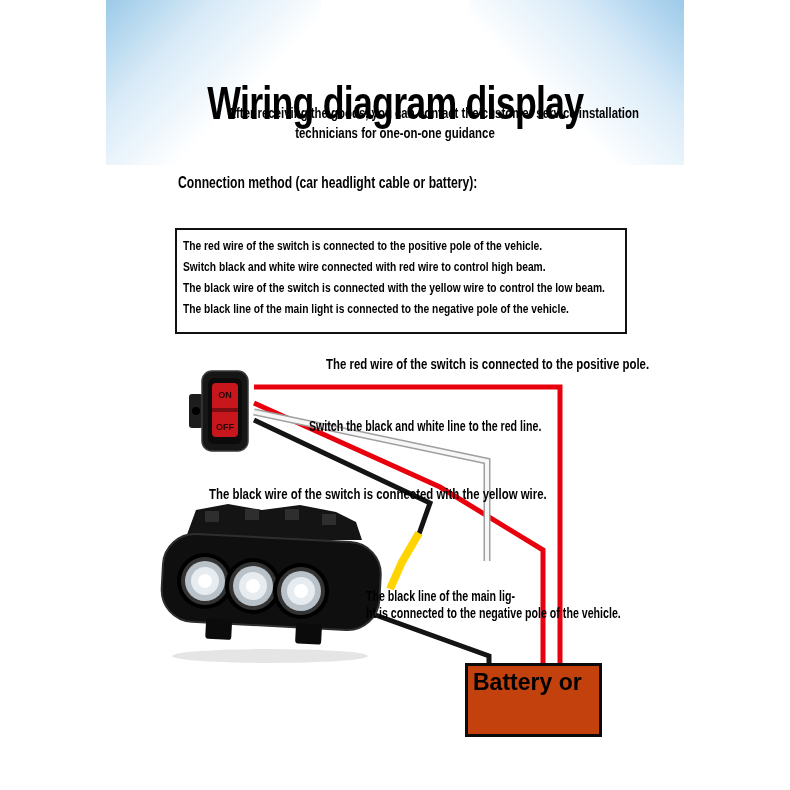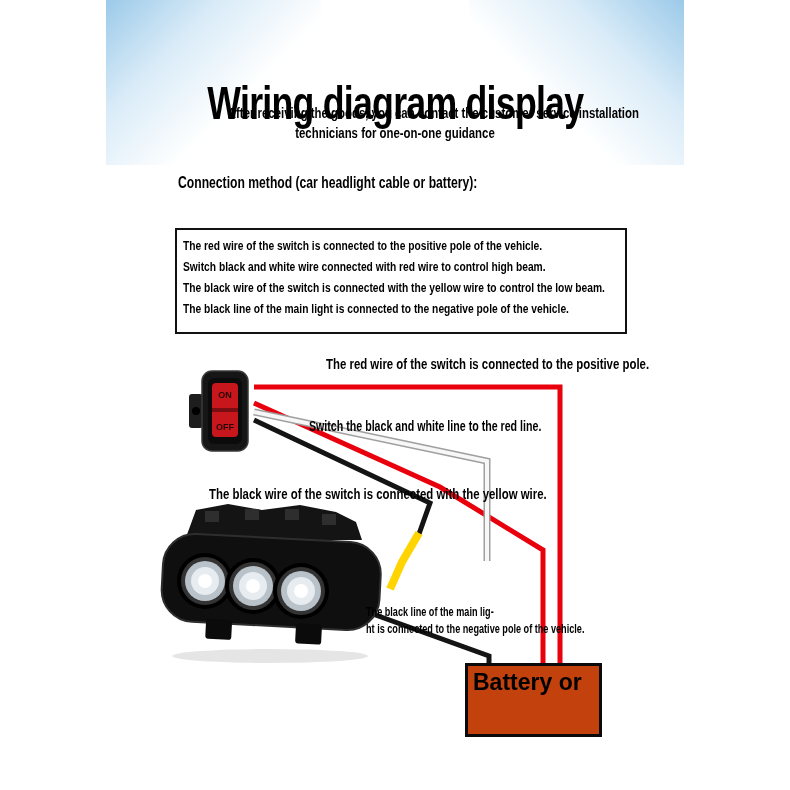--- a/index.html
+++ b/index.html
@@ -29,21 +29,21 @@
   .inst-box {
     position:absolute; left:175px; top:228px; width:436px; height:92px;
     border:2px solid #111; background:#fff; padding:5px 6px; box-sizing:content-box;
   }
   .inst-line { font-size:13.5px; font-weight:700; line-height:21px; }
 
   .dlabel { position:absolute; font-weight:700; z-index:5; }
   .dlabel.l1 { top:355px; right:141px; font-size:15px; }
   .dlabel.l2 { top:418px; left:309px;  font-size:14px; }
   .dlabel.l3 { top:485px; left:209px;  font-size:15px; }
-  .dlabel.l4 { top:604px; left:366px;  font-size:12px; line-height:17px; }
+  .dlabel.l4 { top:588px; left:366px;  font-size:14px; line-height:17px; }
 
   .wires { position:absolute; left:0; top:0; z-index:2; }
   .gfx   { position:absolute; z-index:3; }
   .gfx.switch    { left:186px; top:368px; }
   .gfx.headlight { left:150px; top:496px; }
 
   .battery-box {
     position:absolute; left:465px; top:663px; width:121px; height:66px; z-index:4;
     border:3px solid #0a0a0a; background:#c2410c; padding:1px 5px;
     font-size:23px; font-weight:700; line-height:31px;

